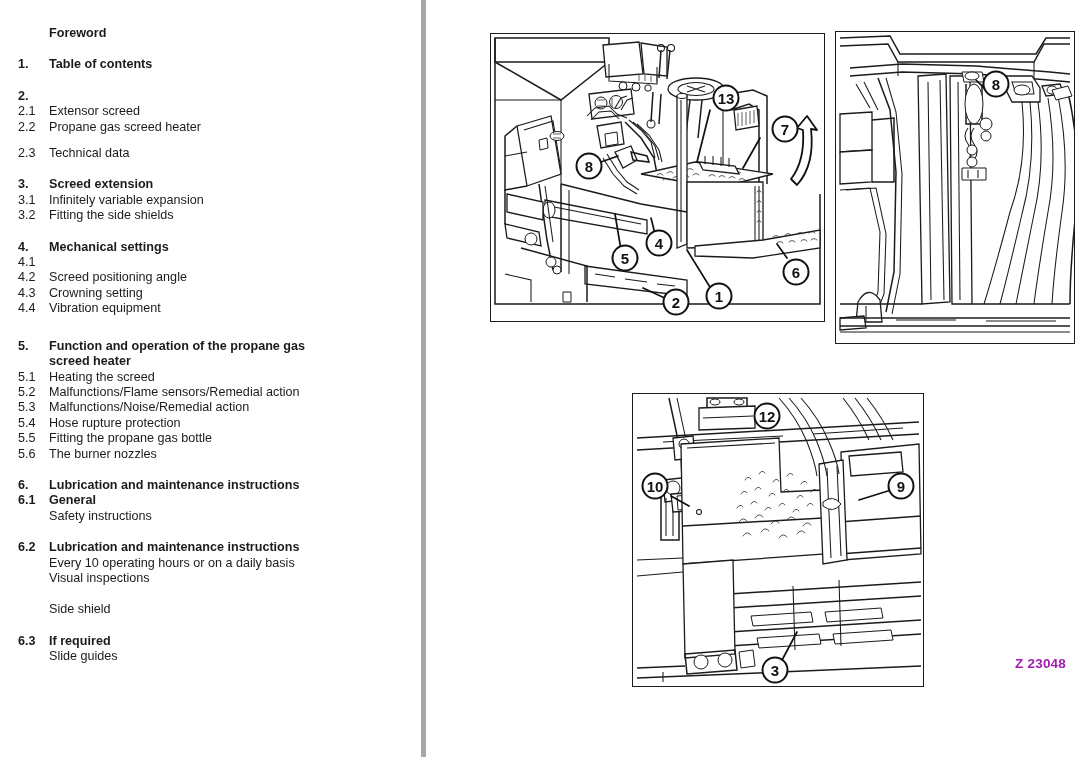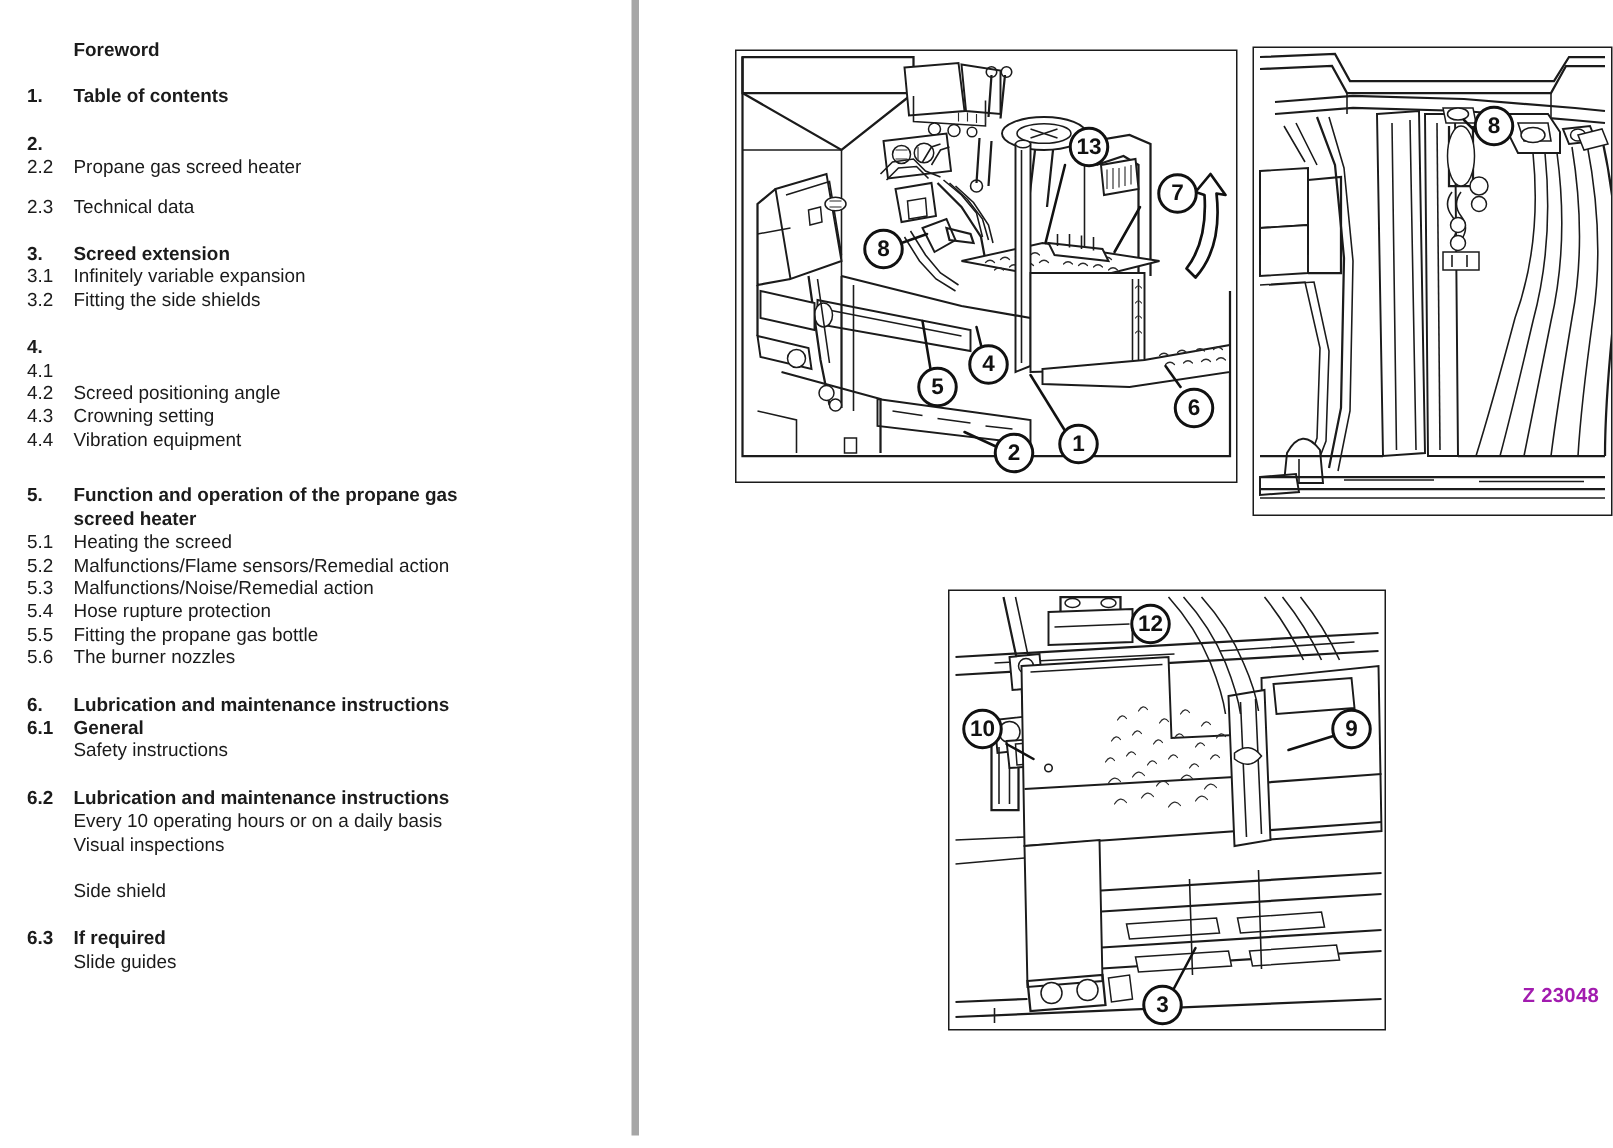--- a/index.html
+++ b/index.html
@@ -90,20 +90,24 @@
       <div class="gap-m"></div>
       <div class="toc-row bold">
         <span class="toc-num">1.</span>
         <span class="toc-label">Table of contents</span>
       </div>
       <div class="gap-m"></div>
       <div class="toc-row bold">
         <span class="toc-num">2.</span>
       </div>
       <div class="toc-row">
+        <span class="toc-num">2.1</span>
+        <span class="toc-label">Extensor screed</span>
+      </div>
+      <div class="toc-row">
         <span class="toc-num">2.2</span>
         <span class="toc-label">Propane gas screed heater</span>
       </div>
       <div class="gap-s"></div>
       <div class="toc-row">
         <span class="toc-num">2.3</span>
         <span class="toc-label">Technical data</span>
       </div>
       <div class="gap-m"></div>
       <div class="toc-row bold">
@@ -114,20 +118,21 @@
         <span class="toc-num">3.1</span>
         <span class="toc-label">Infinitely variable expansion</span>
       </div>
       <div class="toc-row">
         <span class="toc-num">3.2</span>
         <span class="toc-label">Fitting the side shields</span>
       </div>
       <div class="gap-m"></div>
       <div class="toc-row bold">
         <span class="toc-num">4.</span>
+        <span class="toc-label">Mechanical settings</span>
       </div>
       <div class="toc-row">
         <span class="toc-num">4.1</span>
       </div>
       <div class="toc-row">
         <span class="toc-num">4.2</span>
         <span class="toc-label">Screed positioning angle</span>
       </div>
       <div class="toc-row">
         <span class="toc-num">4.3</span>

